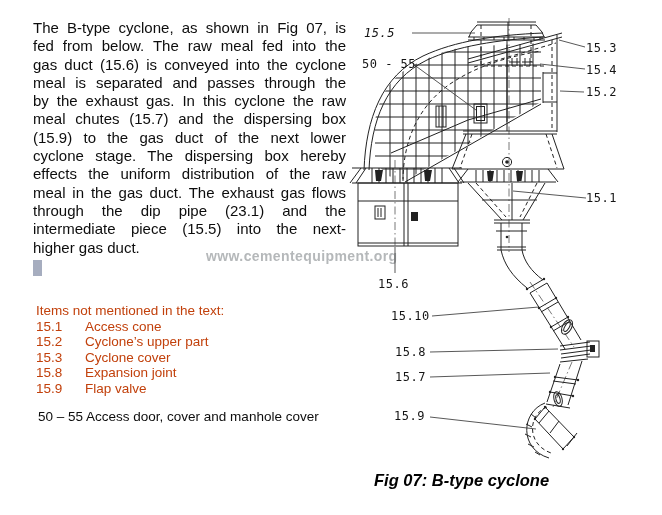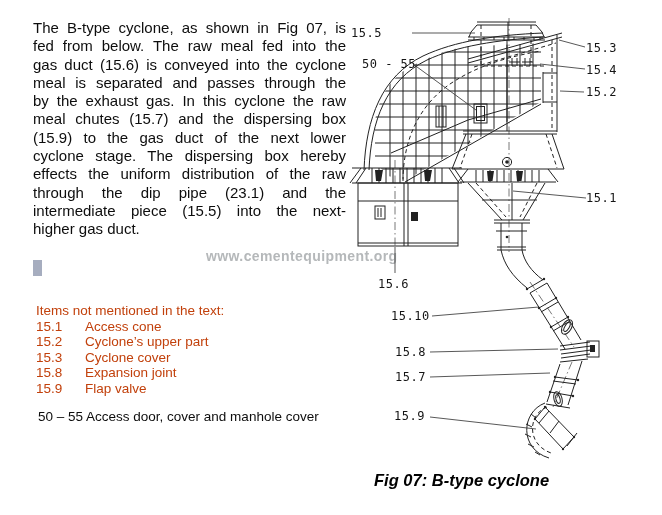--- a/index.html
+++ b/index.html
@@ -41,20 +41,21 @@
   <div class="paragraph">
     <div class="pline">The B-type cyclone, as shown in Fig 07, is</div>
     <div class="pline">fed from below. The raw meal fed into the</div>
     <div class="pline">gas duct (15.6) is conveyed into the cyclone</div>
     <div class="pline">meal is separated and passes through the</div>
     <div class="pline">by the exhaust gas. In this cyclone the raw</div>
     <div class="pline">meal chutes (15.7) and the dispersing box</div>
     <div class="pline">(15.9) to the gas duct of the next lower</div>
     <div class="pline">cyclone stage. The dispersing box hereby</div>
     <div class="pline">effects the uniform distribution of the raw</div>
+    <div class="pline">meal in the gas duct. The exhaust gas flows</div>
     <div class="pline">through the dip pipe (23.1) and the</div>
     <div class="pline">intermediate piece (15.5) into the next-</div>
     <div class="pline last">higher gas duct.</div>
   </div>
 
   <div class="cursor"></div>
 
   <div class="items">
     <div>Items not mentioned in the text:</div>
     <div class="item-row">
@@ -234,21 +235,21 @@
       <path class="ldr" d="M584,92 L560,91"></path>
       <path class="ldr" d="M586,198 L513,191"></path>
       <path class="ldr" d="M395,247 V273"></path>
       <path class="ldr" d="M432,316 L539,307"></path>
       <path class="ldr" d="M430,352 L558,349"></path>
       <path class="ldr" d="M430,377 L550,373"></path>
       <path class="ldr" d="M430,417 L536,429"></path>
     </g>
   </svg>
 
-  <div class="dlabel" style="left:351px;top:26px;">15.5</div>
+  <div class="dlabel" style="left:364px;top:26px;font-style:italic;">15.5</div>
   <div class="dlabel" style="left:362px;top:57px;">50 - 55</div>
   <div class="dlabel" style="left:586px;top:41px;">15.3</div>
   <div class="dlabel" style="left:586px;top:63px;">15.4</div>
   <div class="dlabel" style="left:586px;top:85px;">15.2</div>
   <div class="dlabel" style="left:586px;top:191px;">15.1</div>
   <div class="dlabel" style="left:378px;top:277px;">15.6</div>
   <div class="dlabel" style="left:391px;top:309px;text-align:center;">15.10</div>
   <div class="dlabel" style="left:395px;top:345px;">15.8</div>
   <div class="dlabel" style="left:395px;top:370px;">15.7</div>
   <div class="dlabel" style="left:394px;top:409px;">15.9</div>

